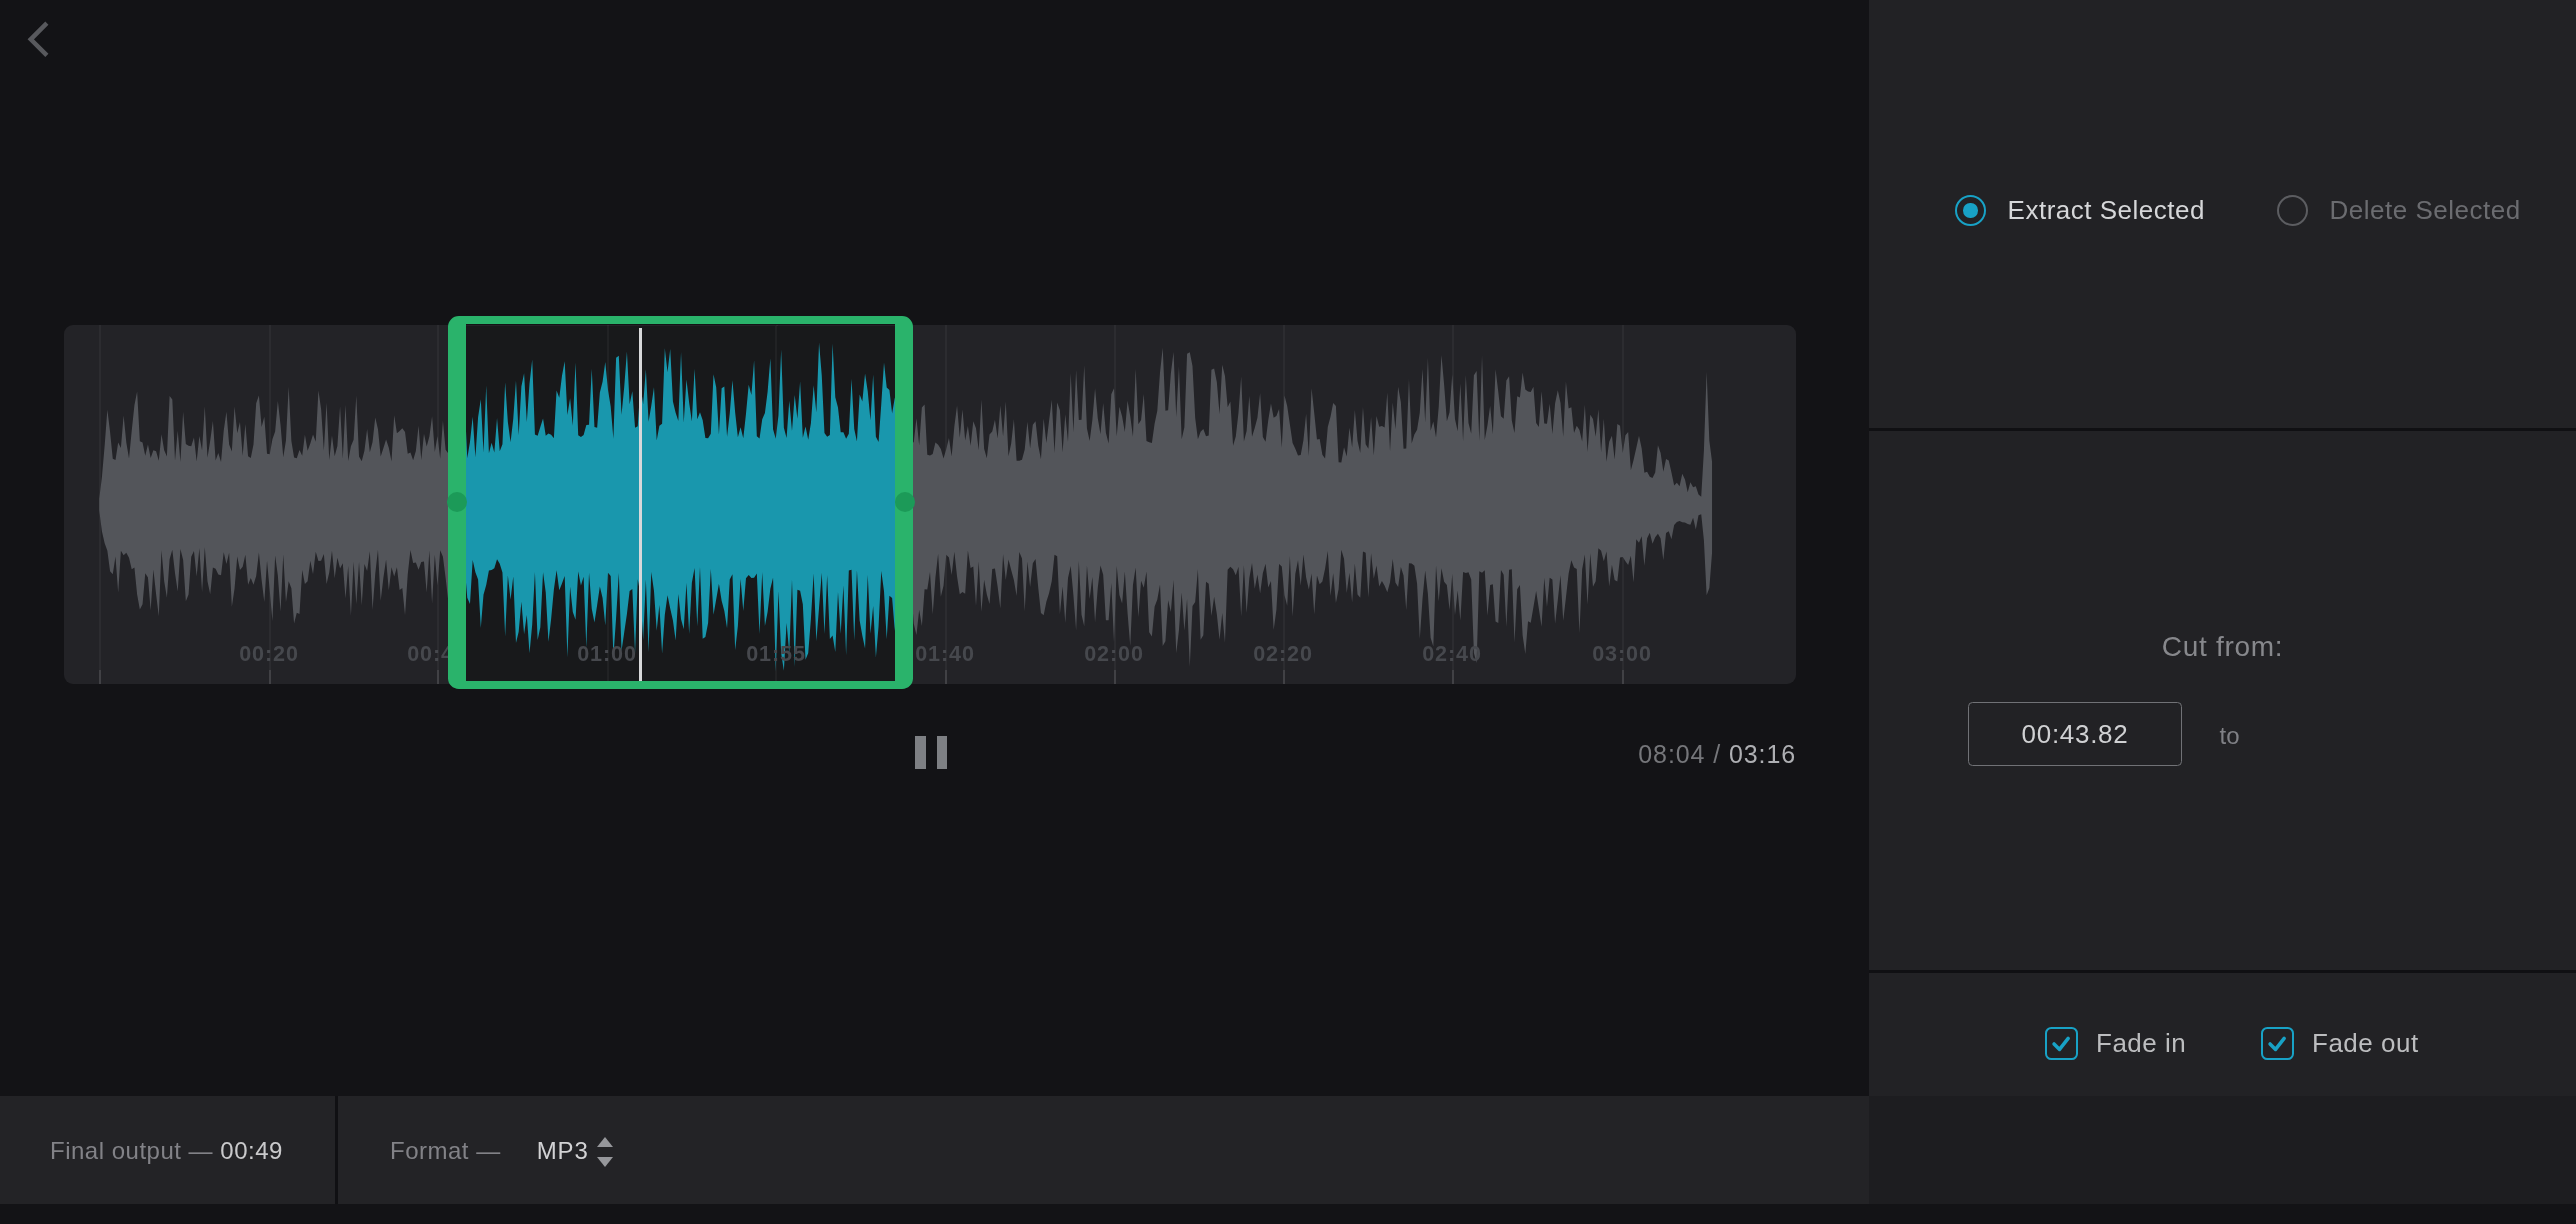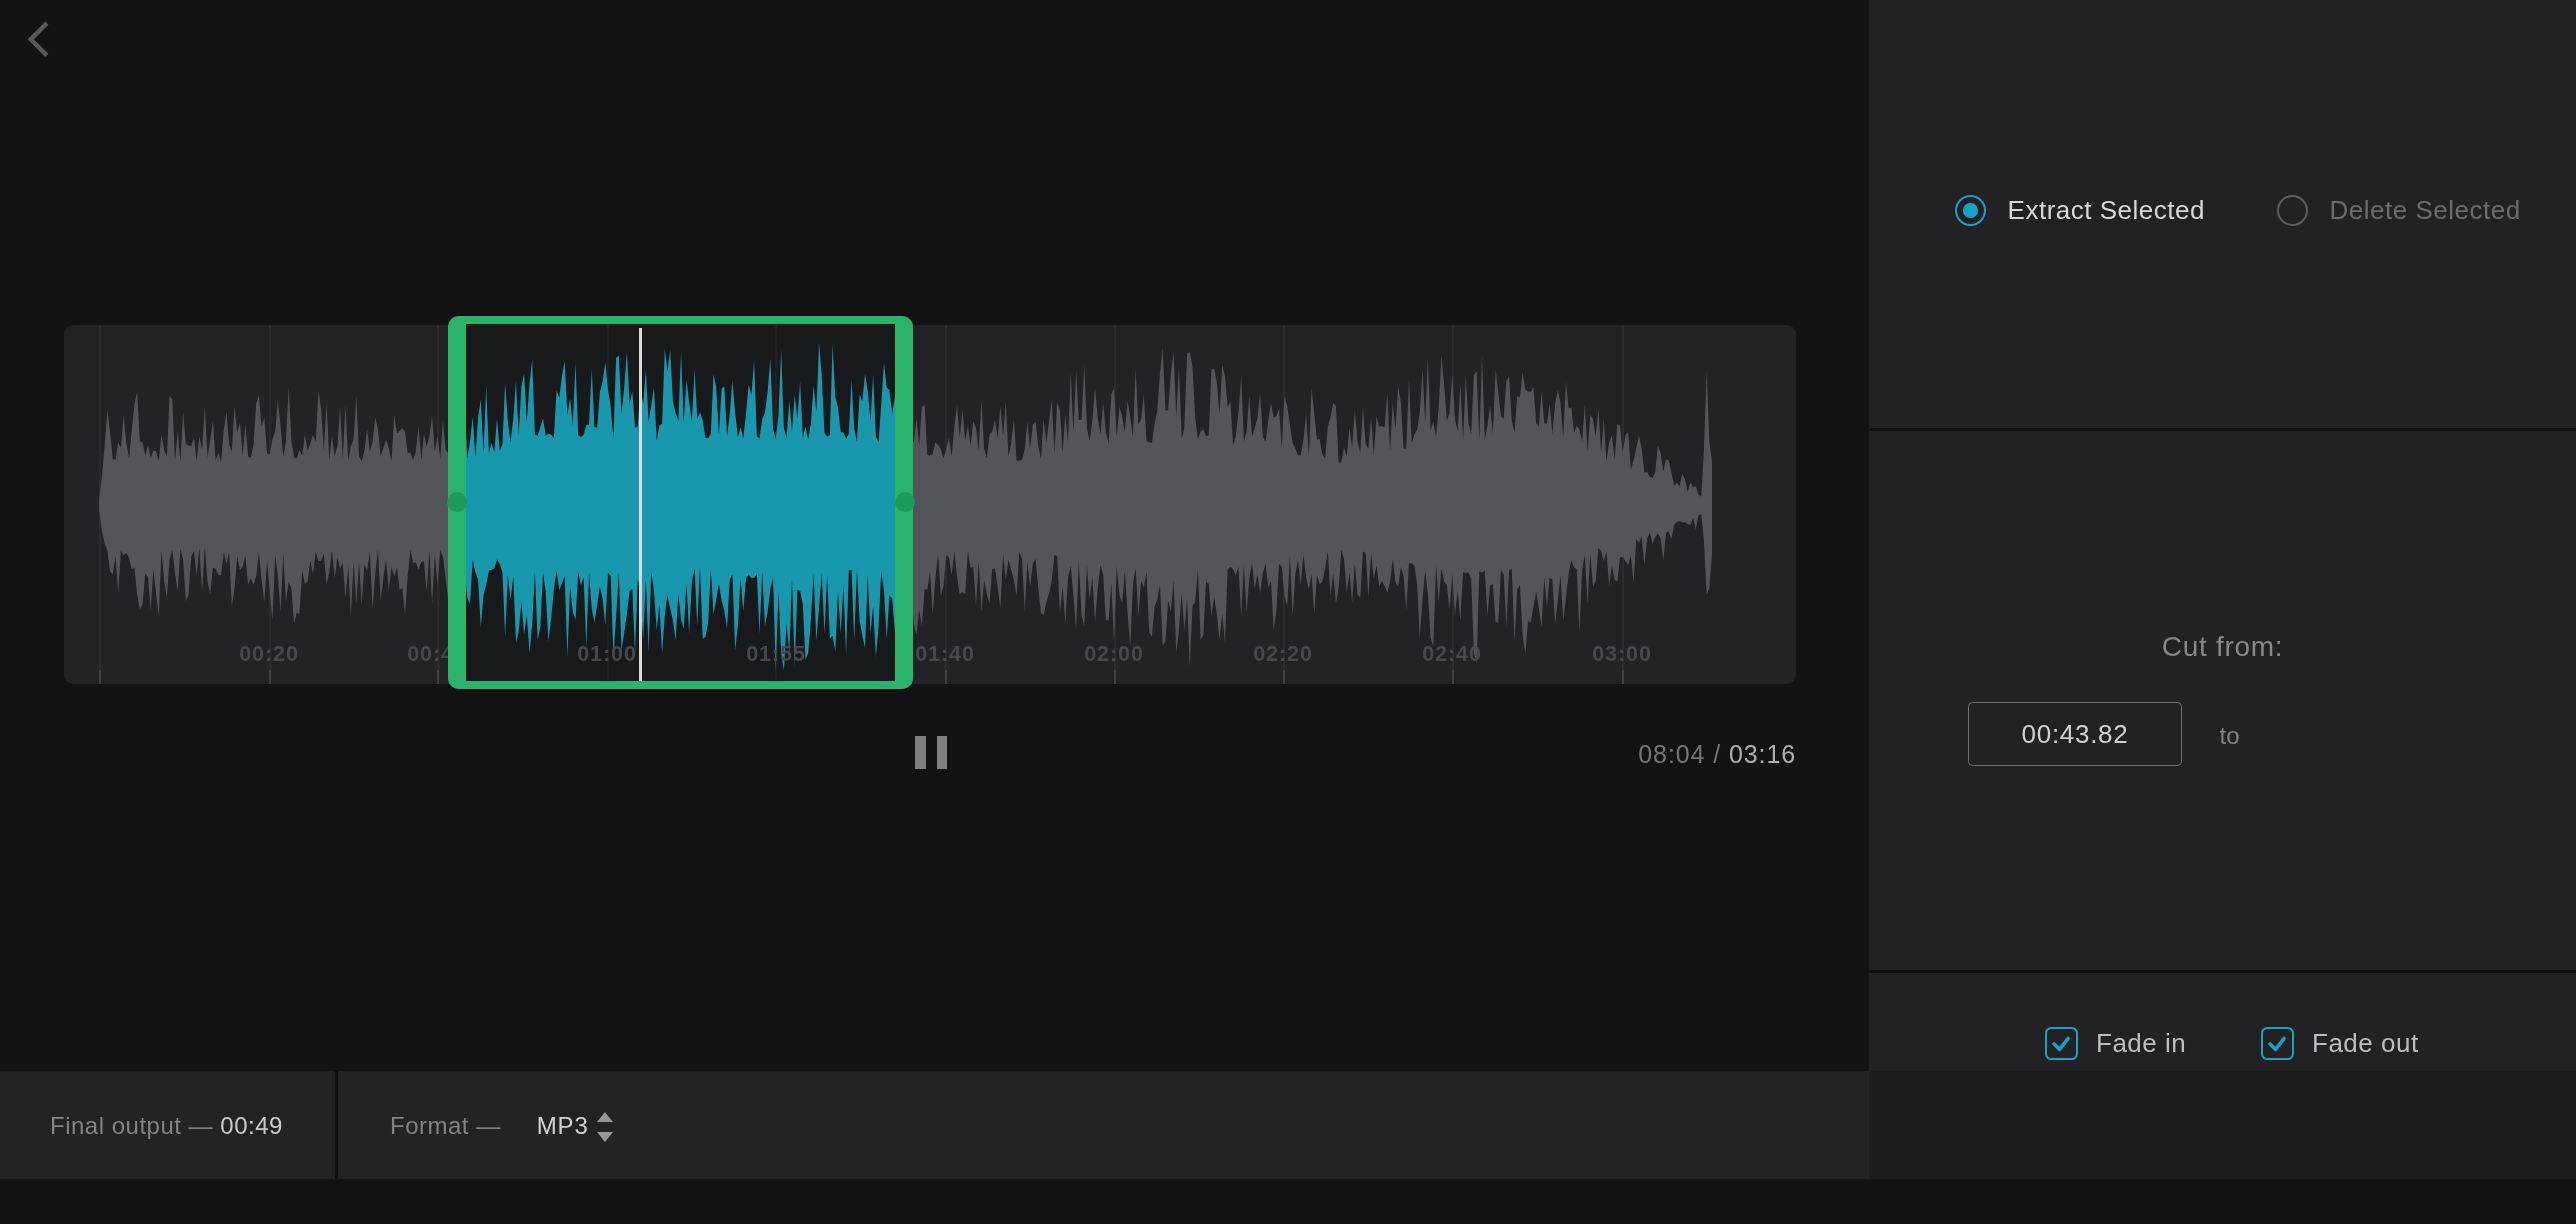--- a/index.html
+++ b/index.html
@@ -80,21 +80,21 @@
   .time-input.end { left:409px; width:213px; }
   .to-label { position:absolute; left:337px; top:722px; width:47px; text-align:center;
     font-size:24px; color:#808186; }
 
   .check-group { position:absolute; top:1027px; display:flex; align-items:center; gap:18px; cursor:pointer; }
   .checkbox { width:33px; height:33px; border:2.7px solid #18a2c6; border-radius:6.3px; position:relative; flex:none; }
   .checkbox svg { position:absolute; inset:0; }
   .check-label { font-size:26px; letter-spacing:0.5px; color:#bcbdbf; }
 
   
-  .footer { position:absolute; left:0; top:1071px; width:2576px; height:108px; background:#232326; }
+  .footer { position:absolute; left:0; top:1096px; width:2576px; height:108px; background:#232326; }
   .footer-right { position:absolute; left:1869px; top:0; width:707px; height:108px; background:#1d1d20; }
   .footer-vdivider { position:absolute; left:335px; top:0; width:2.7px; height:108px; background:#101013; }
   .final-output { position:absolute; left:50px; top:41px; font-size:24px; letter-spacing:0.5px; color:#828287; }
   .final-output .val { color:#c9c9cb; margin-left:7.2px; }
   .format { position:absolute; left:390px; top:41px; font-size:24px; letter-spacing:0.5px; color:#828287; }
   .format .val { color:#d2d2d4; margin-left:36px; letter-spacing:0.9px;margin-top:36px; }
   .stepper { position:absolute; left:595px; top:38px; width:18px; height:36px; cursor:pointer; }
   .stepper i { position:absolute; left:1.8px; width:0; height:0; border-left:8px solid transparent; border-right:8px solid transparent; }
   .stepper .up { top:2.7px; border-bottom:10px solid #96979b; }
   .stepper .down { bottom:2.7px; border-top:10px solid #96979b; }

